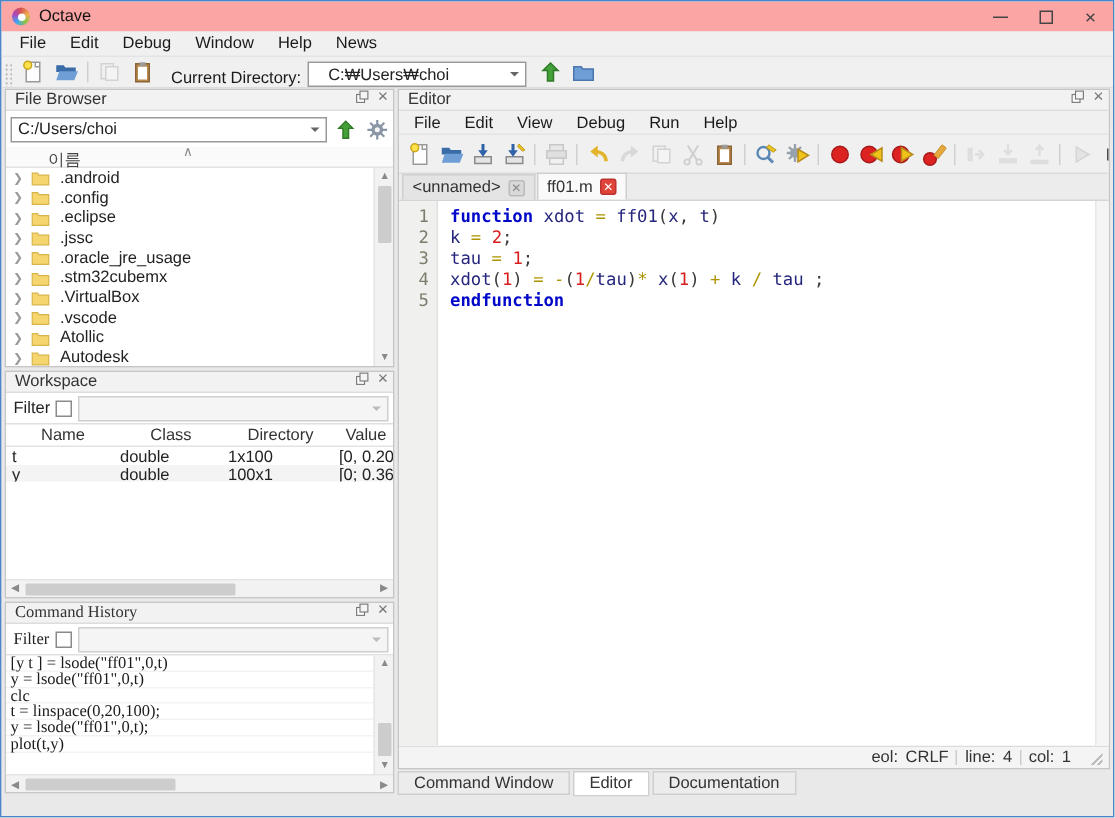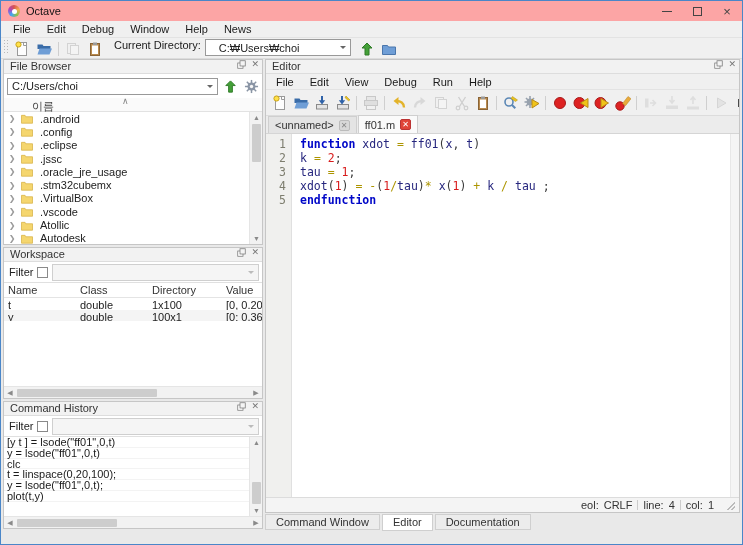--- a/index.html
+++ b/index.html
@@ -19,21 +19,21 @@
   #win-controls { margin-left:auto; display:flex; height:100%; }
   .wc { width:30px; height:100%; display:flex; align-items:center; justify-content:center; color:#444; font-size:11px; }
   .wc .min-glyph { width:10px; border-top:1px solid #444; display:inline-block; }
   .wc .max-glyph { width:9px; height:9px; border:1px solid #444; display:inline-block; }
   .wc .close-glyph { font-size:13px; line-height:9px; }
   
   .menubar { display:flex; align-items:center; background:#f0f0f0; }
   #main-menubar { position:absolute; left:0; top:20px; right:0; height:17px; padding-left:4px; border-bottom:1px solid #e3e3e3; }
   .menu-item { padding:1px 8px; color:#1a1a1a; }
   
-  #main-toolbar { position:absolute; left:0; top:38px; right:0; height:20px; display:flex; align-items:flex-start; background:#f0f0f0; border-bottom:1px solid #dcdcdc; }
+  #main-toolbar { position:absolute; left:0; top:38px; right:0; height:20px; display:flex; align-items:flex-end; background:#f0f0f0; border-bottom:1px solid #dcdcdc; }
   .grip { width:5px; height:16px; margin:0 3px 0 2px; background-image:radial-gradient(#b9b9b9 35%, transparent 36%); background-size:3px 3px; }
   .tbtn { width:22px; height:20px; display:flex; align-items:center; justify-content:center; flex:none; }
   .tbtn svg { width:16px; height:16px; }
   .tbtn.disabled { opacity:.45; }
   .tsep { width:1px; height:14px; background:#cfcfcf; margin:0 3px; flex:none; }
   #cd-label { margin:0 4px 0 8px; color:#1a1a1a; }
   .combo { position:relative; background:#fff; border:1px solid #999; height:17px; display:flex; align-items:center; padding:0 16px 0 4px; }
   .combo .carr { position:absolute; right:4px; top:6px; width:0; height:0; border:3.5px solid transparent; border-top-color:#666; }
   #cd-combo { width:146px;padding-left:13px; }
   
@@ -72,27 +72,27 @@
   .hthumb { position:absolute; top:2px; height:8px; background:#cdcdcd; border-radius:1px; }
   
   #workspace { top:188px; height:152px; }
   .filter-row { height:20px; display:flex; align-items:center; padding:0 3px 0 5px; gap:4px; flex:none; }
   .checkbox { width:11px; height:11px; border:1px solid #8a8a8a; background:#fff; flex:none; }
   .combo.disabled { background:#f5f5f5; border-color:#cfcfcf; }
   .combo.disabled .carr { border-top-color:#bbb; }
   .filter-combo { flex:1; }
   .ws-table { flex:1; display:flex; flex-direction:column; border-top:1px solid #e0e0e0; overflow:hidden; }
   .ws-hrow, .ws-row { display:flex; flex:none; }
-  .ws-hrow { height:15px; border-bottom:1px solid #e4e4e4; color:#333; position:relative; }
+  .ws-hrow { height:15px; border-bottom:1px solid #e4e4e4; color:#333; position:relative;text-align:center; }
   .ws-cell { padding:1px 0 0 4px; overflow:hidden; white-space:nowrap; }
   .c0 { width:72px; } .c1 { width:72px; } .c2 { width:74px; } .c3 { flex:1; }
   .ws-row { height:11.5px; color:#222; }
   .ws-row.alt { background:#f4f4f4; }
   
-  #cmd-history { top:342px; height:128px; }
+  #cmd-history { top:342px; height:128px;font-family:Liberation Serif, serif; }
   #ch-list-wrap { flex:1; display:flex; flex-direction:column; border-top:1px solid #e0e0e0; overflow:hidden; }
   #ch-list { position:relative; flex:1; overflow:hidden; }
   .ch-row { height:10.8px; line-height:10.8px; padding-left:3px; border-bottom:1px solid #f3f3f3; white-space:nowrap; color:#1a1a1a; }
   
   #editor-panel { top:0; height:454px; }
   #editor-menubar { height:16px; border-bottom:1px solid #e3e3e3; padding-left:2px; flex:none; }
   #editor-toolbar { height:26px; display:flex; align-items:center; padding-left:3px; background:#f0f0f0; border-bottom:1px solid #dcdcdc; flex:none; overflow:hidden; }
   #editor-toolbar .tbtn { width:21px; height:22px; }
   #editor-tabbar { height:18px; background:#ececec; display:flex; align-items:flex-end; padding-left:2px; border-bottom:1px solid #d5d5d5; flex:none; }
   .etab { height:17px; display:flex; align-items:center; gap:5px; padding:0 6px; border:1px solid #cfcfcf; border-bottom:none; background:#e4e4e4; color:#333; margin-right:1px; }

